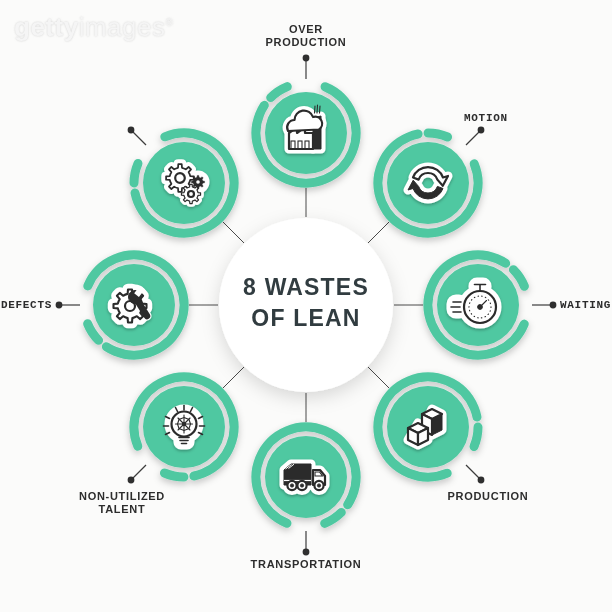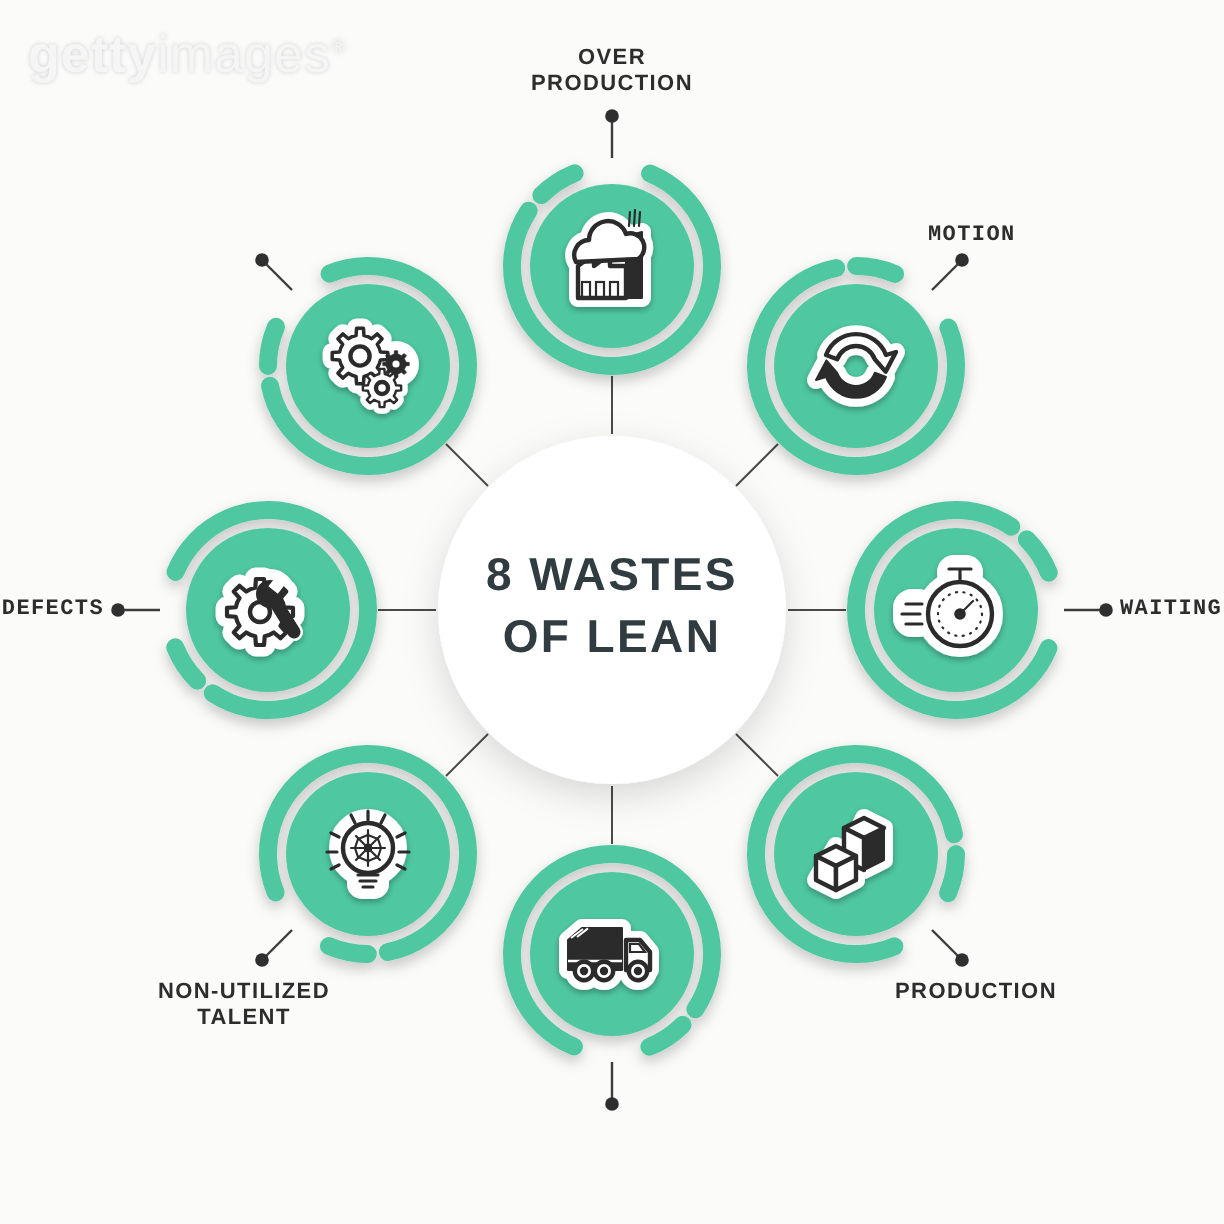--- a/index.html
+++ b/index.html
@@ -258,18 +258,19 @@
   <line class="conn" x1="146" y1="145" x2="132" y2="131"></line>
   <circle class="dot" cx="131" cy="130" r="3.4"></circle>
 </svg>
 
 <div id="center-title"><span class="wrap">8 WASTES OF LEAN</span></div>
 
 <div class="lbl" id="lbl-top">OVER PRODUCTION</div>
 <div class="lbl nowrap" id="lbl-topright">MOTION</div>
 <div class="lbl nowrap" id="lbl-right">WAITING</div>
 <div class="lbl" id="lbl-bottomright">PRODUCTION</div>
+<div class="lbl" id="lbl-bottom">TRANSPORTATION</div>
 <div class="lbl" id="lbl-bottomleft">NON-UTILIZED TALENT</div>
 <div class="lbl nowrap" id="lbl-left">DEFECTS</div>
 
 <div id="watermark"><span class="b">getty</span><span class="l">images</span><sup>®</sup></div>
 
 </div>
 
 </body></html>

